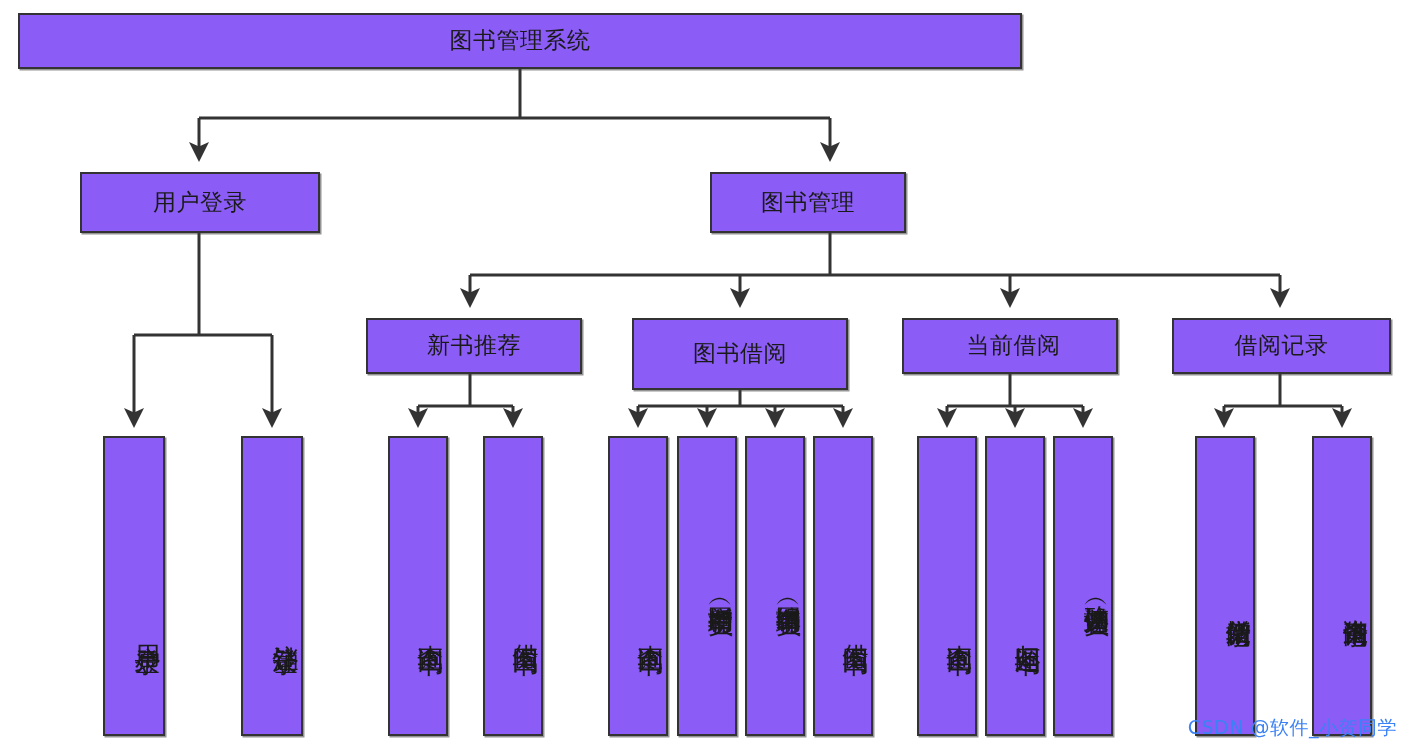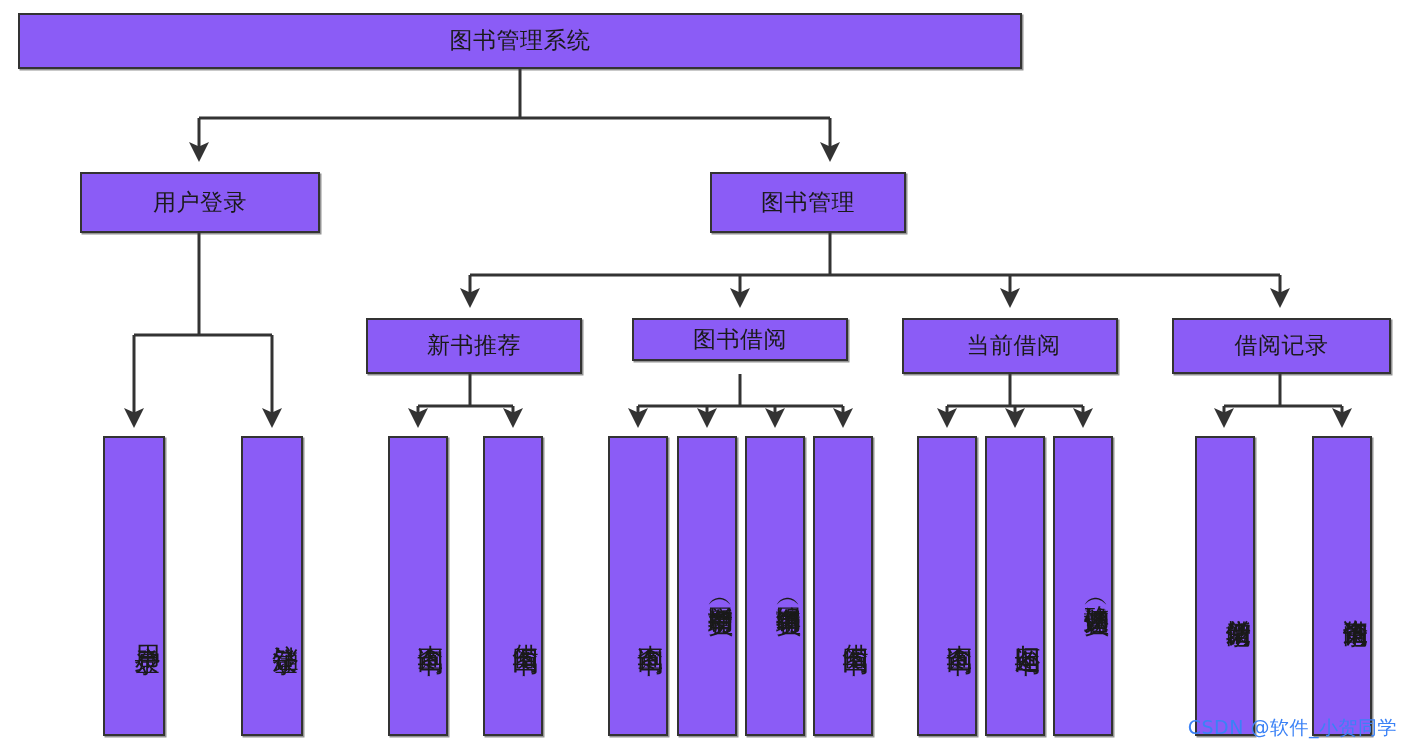--- a/index.html
+++ b/index.html
@@ -139,21 +139,21 @@
   </div>
 
   <div class="node horiz" style="left:710px; top:172px; width:196px; height:61px;">
     <span class="node-label">图书管理</span>
   </div>
 
   <div class="node horiz" style="left:352px; top:318px; width:216px; height:56px;margin-left:14px;">
     <span class="node-label">新书推荐</span>
   </div>
 
-  <div class="node horiz" style="left:632px; top:318px; width:216px; height:43px;">
+  <div class="node horiz" style="left:632px; top:318px; width:216px; height:72px;">
     <span class="node-label">图书借阅</span>
   </div>
 
   <div class="node horiz" style="left:902px; top:318px; width:216px; height:56px;padding-left:7px;">
     <span class="node-label">当前借阅</span>
   </div>
 
   <div class="node horiz" style="left:1172px; top:318px; width:219px; height:56px;">
     <span class="node-label">借阅记录</span>
   </div>

